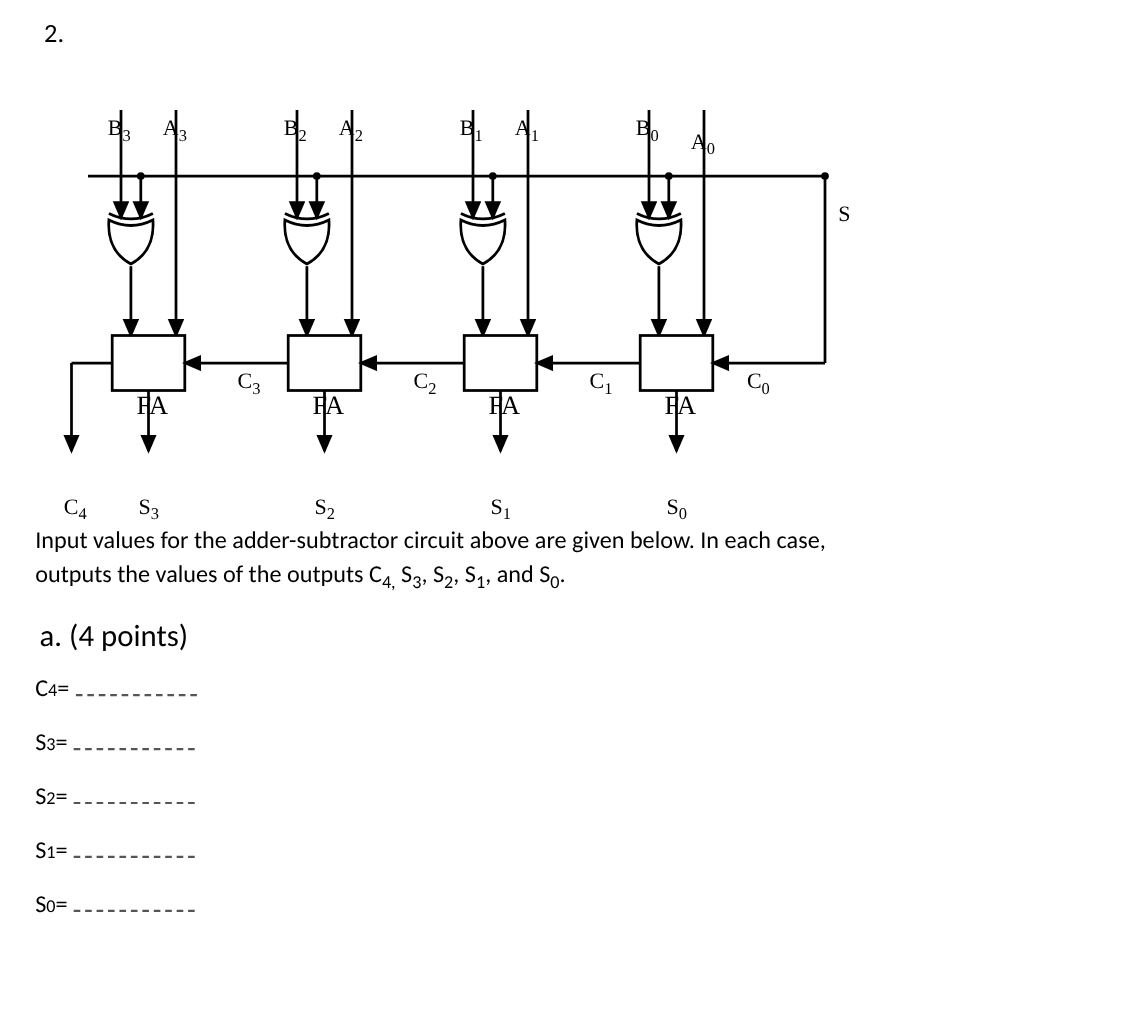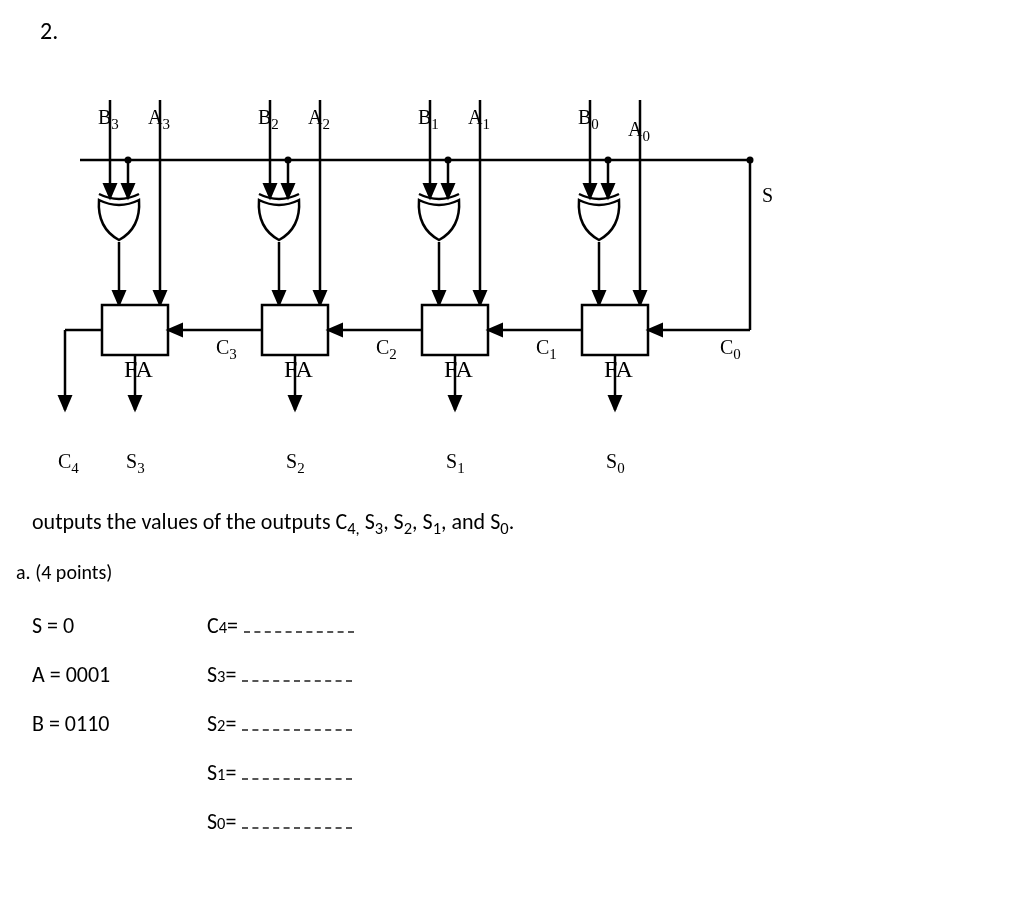--- a/index.html
+++ b/index.html
@@ -33,23 +33,23 @@
     position: absolute;
     left: 32px;
     top: 476px;
     width: 870px;
     font-size: 22px;
     line-height: 1.4;
   }
   .sub { font-size: 0.75em; vertical-align: sub; }
   .part-a {
     position: absolute;
-    left: 16px;
+    left: 36px;
     top: 560px;
-    font-size: 20px;
+    font-size: 28px;
   }
   .cols {
     position: absolute;
     left: 32px;
     top: 612px;
     font-size: 22px;
     display: flex;
     gap: 45px;
   }
   .col-left {
@@ -185,43 +185,38 @@
   
   <div class="dlabel fa" style="left:94px;  top:250px;">FA</div>
   <div class="dlabel fa" style="left:254px; top:250px;">FA</div>
   <div class="dlabel fa" style="left:414px; top:250px;">FA</div>
   <div class="dlabel fa" style="left:574px; top:250px;">FA</div>
 
   
   <div class="dlabel" style="left:186px; top:230px;"><span>C</span><span class="sub">3</span></div>
   <div class="dlabel" style="left:346px; top:230px;text-align:center;"><span>C</span><span class="sub">2</span></div>
   <div class="dlabel" style="left:506px; top:230px;"><span>C</span><span class="sub">1</span></div>
-  <div class="dlabel" style="left:690px; top:230px;"><span>C</span><span class="sub">0</span></div>
+  <div class="dlabel" style="left:649px; top:230px;"><span>C</span><span class="sub">0</span></div>
 
   
   <div class="dlabel" style="left:28px;  top:344px;"><span>C</span><span class="sub">4</span></div>
   <div class="dlabel" style="left:96px;  top:344px;"><span>S</span><span class="sub">3</span></div>
   <div class="dlabel" style="left:256px; top:344px;"><span>S</span><span class="sub">2</span></div>
   <div class="dlabel" style="left:416px; top:344px;text-align:center;"><span>S</span><span class="sub">1</span></div>
   <div class="dlabel" style="left:576px; top:344px;"><span>S</span><span class="sub">0</span></div>
 </div>
 
 <div class="inst">
-  <br>
+  <span>Input values for the adder-subtractor circuit above are given below.  In each case,</span><br>
   <span>outputs the values of the outputs C</span><span class="sub">4,</span><span> S</span><span class="sub">3</span><span>, S</span><span class="sub">2</span><span>, S</span><span class="sub">1</span><span>, and S</span><span class="sub">0</span><span>.</span>
 </div>
 
 <div class="part-a">a.  (4 points)</div>
 
 <div class="cols">
-  <div class="col-left">
-    <div>S = 0</div>
-    <div>A = 0001</div>
-    <div>B = 0110</div>
-  </div>
   <div class="col-right">
     <div class="row-right">
       <span>C</span>
           <span class="sub">4</span>
           <span> = </span>
           <span class="blank"></span>
     </div>
     <div class="row-right">
       <span>S</span>
           <span class="sub">3</span>

